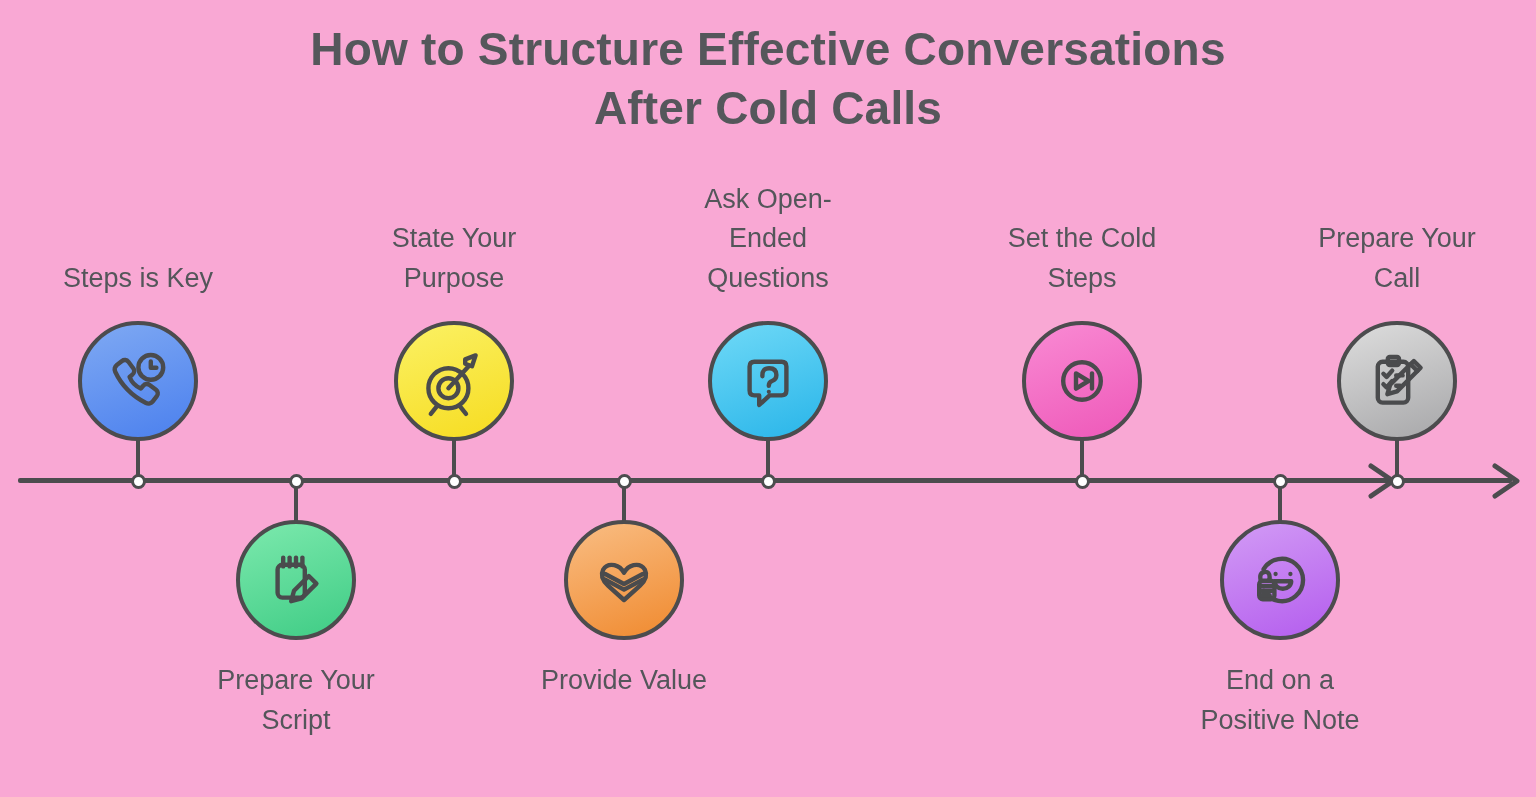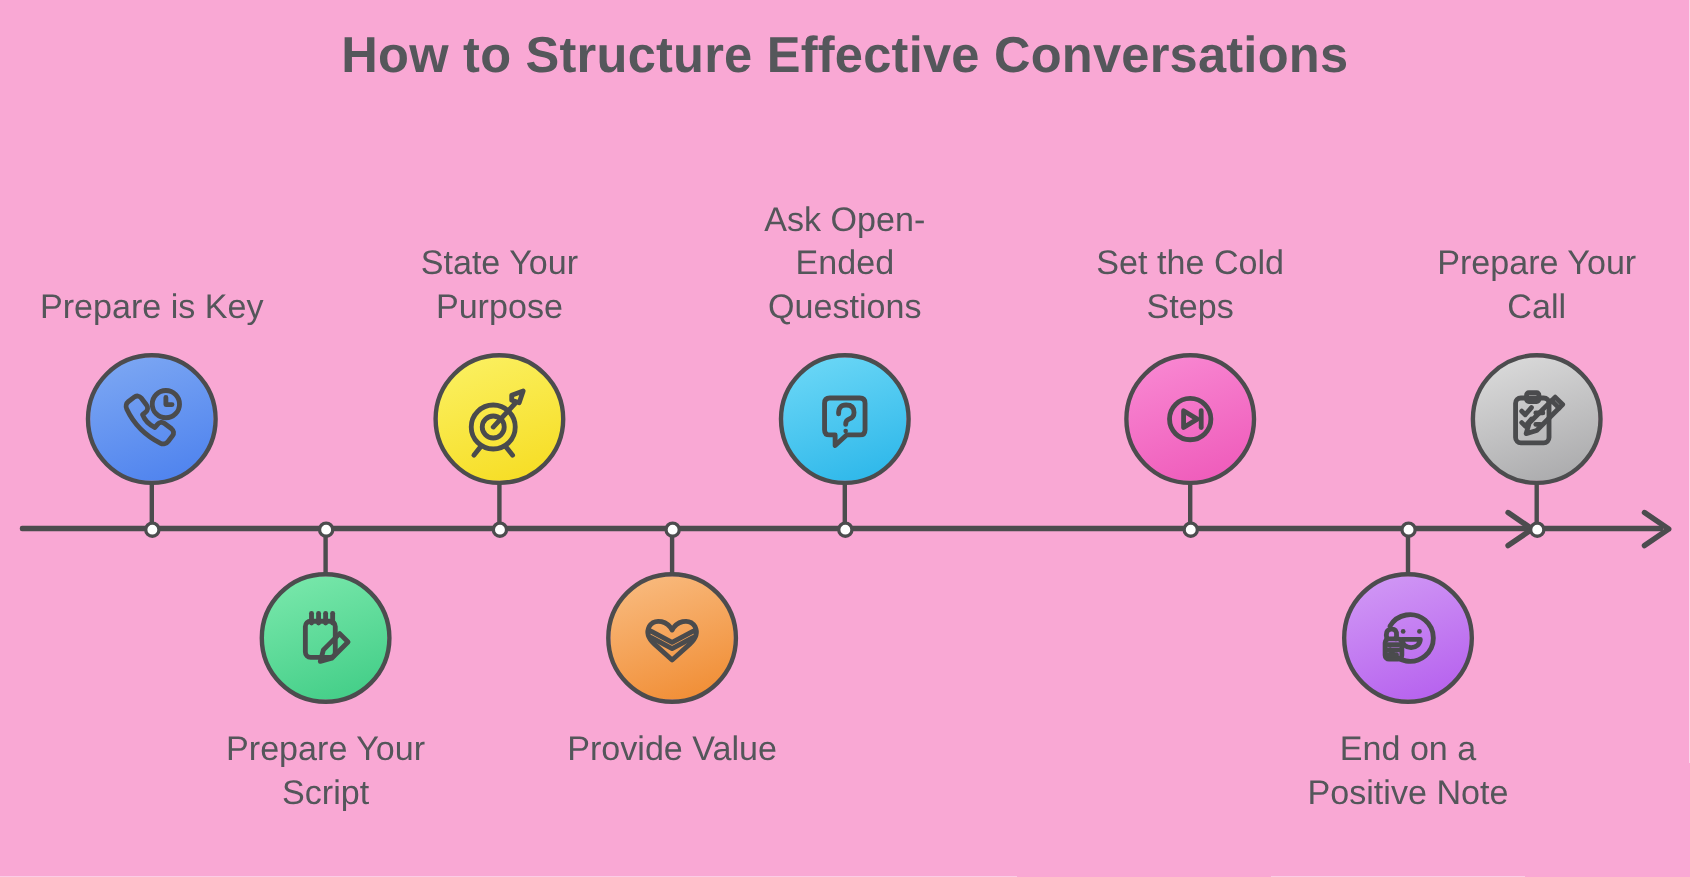--- a/index.html
+++ b/index.html
@@ -13,21 +13,21 @@
   }
   
   .timeline-line{position:absolute;left:18px;top:478px;width:1494px;height:5px;background:#4c4c4e;border-radius:2px;}
   .chevron{position:absolute;top:461px;width:30px;height:40px;}
   .chevron-mid{left:1366px;}
   .chevron-end{left:1490px;}
   
   .step{position:absolute;top:0;height:797px;width:260px;}
   .step-label{
     position:absolute;left:0;width:100%;text-align:center;
-    font-size:31px;line-height:39.5px;color:#54565a;white-space:pre-line;
+    font-size:27px;line-height:39.5px;color:#54565a;white-space:pre-line;
   }
   .step.above .step-label{bottom:499px;}
   .step.below .step-label{top:661px;}
   .step-circle{
     position:absolute;left:calc(50% - 60px);width:120px;height:120px;
     border:4.5px solid #4c4c4e;border-radius:50%;box-sizing:border-box;
     display:flex;align-items:center;justify-content:center;z-index:2;
   }
   .step.above .step-circle{top:321px;}
   .step.below .step-circle{top:520px;}
@@ -40,33 +40,34 @@
   }
   svg.icon{display:block;}
 </style>
 </head>
 <body>
 
 <div class="canvas">
 
   <div class="title">
     <div>How to Structure Effective Conversations</div>
+    <div>After Cold Calls</div>
   </div>
 
   <div class="timeline-line"></div>
 
   <svg class="chevron chevron-mid" viewBox="0 0 30 40" fill="none" stroke="#4c4c4e" stroke-width="5" stroke-linecap="round" stroke-linejoin="round">
       <polyline points="5,5 27,20 5,35"></polyline>
     </svg>
   <svg class="chevron chevron-end" viewBox="0 0 30 40" fill="none" stroke="#4c4c4e" stroke-width="5" stroke-linecap="round" stroke-linejoin="round">
       <polyline points="5,5 27,20 5,35"></polyline>
     </svg>
 
   <div class="step above" style="left:8px">
-    <div class="step-label">Prepare is Key</div>
+    <div class="step-label">Steps is Key</div>
     <div class="step-circle" style="background: linear-gradient(160deg, rgb(127, 169, 243), rgb(75, 128, 238));">
       <svg class="icon" width="80" height="80" viewBox="0 0 100 100" fill="none" stroke="#4a4b4d" stroke-width="5.5" stroke-linecap="round" stroke-linejoin="round">
         <circle cx="66" cy="33" r="15.5"></circle>
         <path d="M66,25.5 V33.5 H73"></path>
         <path d="M23.5,30 l6.5,-5 c2.5,-2 6,-1.5 8,1 l6,8 c2,2.5 1.5,6 -1,8 l-3.5,3 c2.5,6.5 7.5,11.5 14,14.5 l3,-3.5 c2,-2.5 5.5,-3 8,-1 l8,6 c2.5,2 3,5.5 1,8 l-5,6.5 c-2,2.5 -5.5,3.5 -8.5,2 c-17,-8.5 -30.5,-22 -38.5,-39 c-1.5,-3 -0.5,-6.5 2,-8.5 z"></path>
       </svg>
     </div>
     <div class="connector"></div>
     <div class="node"></div>
   </div>
@@ -98,21 +99,21 @@
           <path d="M42,22 v11"></path>
           <path d="M50,22 v11"></path>
           <path d="M58,22 v11"></path>
         <path d="M66,45 l9.5,9.5 L57,73 l-13,3.5 3.5,-13 Z"></path>
       </svg>
     </div>
     <div class="connector"></div>
     <div class="node"></div>
   </div>
 
-  <div class="step below" style="left:481px">
+  <div class="step below" style="left:494px">
     <div class="step-label">Provide Value</div>
     <div class="step-circle" style="background: linear-gradient(160deg, rgb(249, 189, 131), rgb(240, 138, 47));">
       <svg class="icon" width="80" height="80" viewBox="0 0 100 100" fill="none" stroke="#4a4b4d" stroke-width="5.5" stroke-linecap="round" stroke-linejoin="round">
         <path d="M50,75 L30,57 Q19,47 24,37 Q28.5,29.5 38,31.5 Q46,33.5 50,41 Q54,33.5 62,31.5 Q71.5,29.5 76,37 Q81,47 70,57 Z"></path>
         <path d="M26.5,42.5 L50,55 L73.5,42.5"></path>
         <path d="M26.5,49.5 L50,62 L73.5,49.5"></path>
       </svg>
     </div>
     <div class="connector"></div>
     <div class="node"></div>

